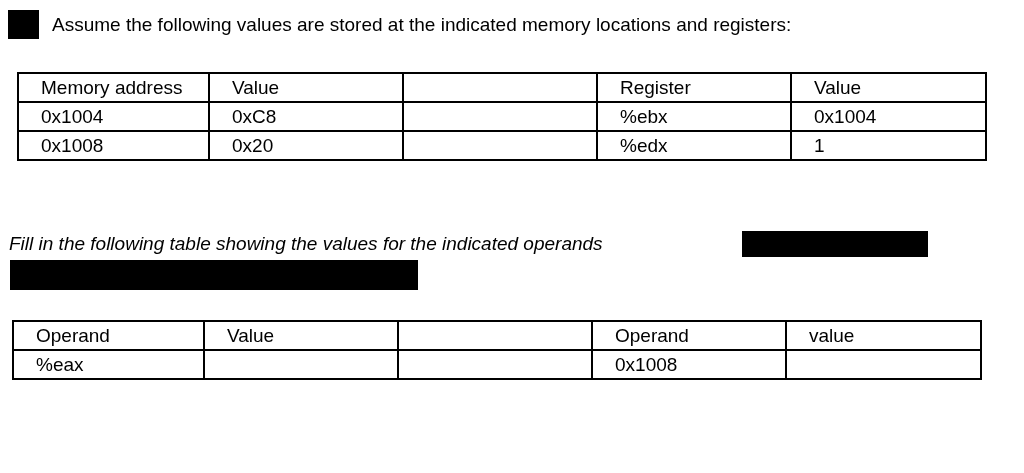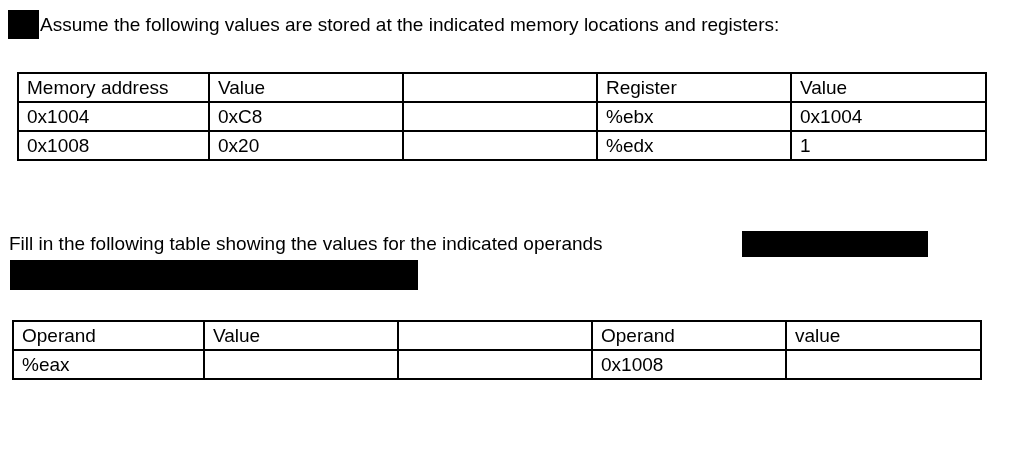--- a/index.html
+++ b/index.html
@@ -39,34 +39,35 @@
   }
   .redaction-inline-start {
     width: 31px;
     height: 29px;
   }
   .intro-text {
     font-size: 19px;
     line-height: 23px;
     white-space: nowrap;
     padding-left: 1px;
+    margin-left: 12px;
   }
 
   
   .ws-table {
     position: absolute;
     border-collapse: collapse;
     table-layout: fixed;
     font-size: 19px;
     line-height: 22px;
   }
   .ws-table td {
     border: 2px solid #000000;
     height: 27px;
-    padding: 0 0 0 8px;
+    padding: 0 0 0 22px;
     vertical-align: middle;
     white-space: nowrap;
     overflow: hidden;
   }
   .ws-table td.spacer {
     border-left: 2px solid #000000;
     border-right: 2px solid #000000;
   }
 
   
@@ -103,20 +104,21 @@
   .instruction-row1 {
     position: relative;
     height: 29px;
     display: flex;
     align-items: center;
   }
   .instruction-text {
     font-size: 19px;
     line-height: 23px;
     white-space: nowrap;
+    font-style: italic;
   }
   .redaction-tail {
     position: absolute;
     left: 733px;
     top: 2px;
     width: 186px;
     height: 26px;
   }
   .redaction-line2 {
     position: absolute;

